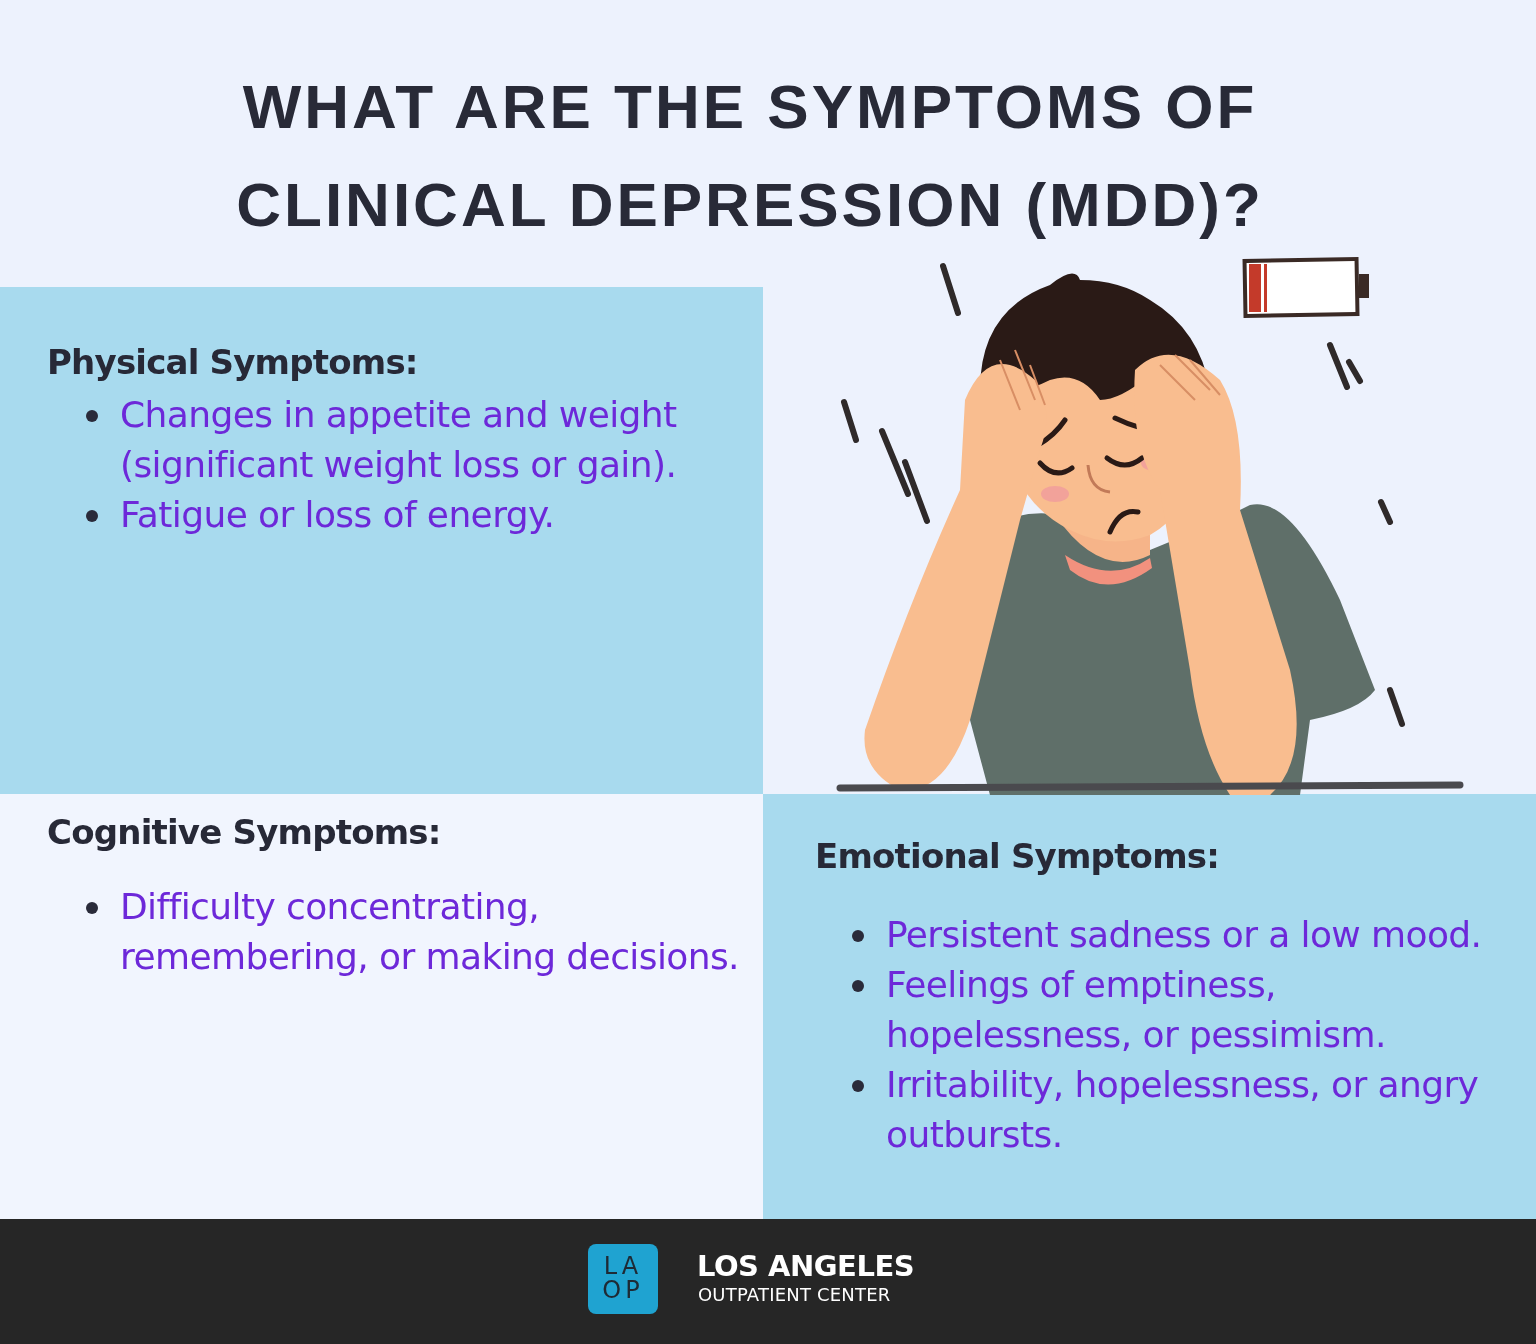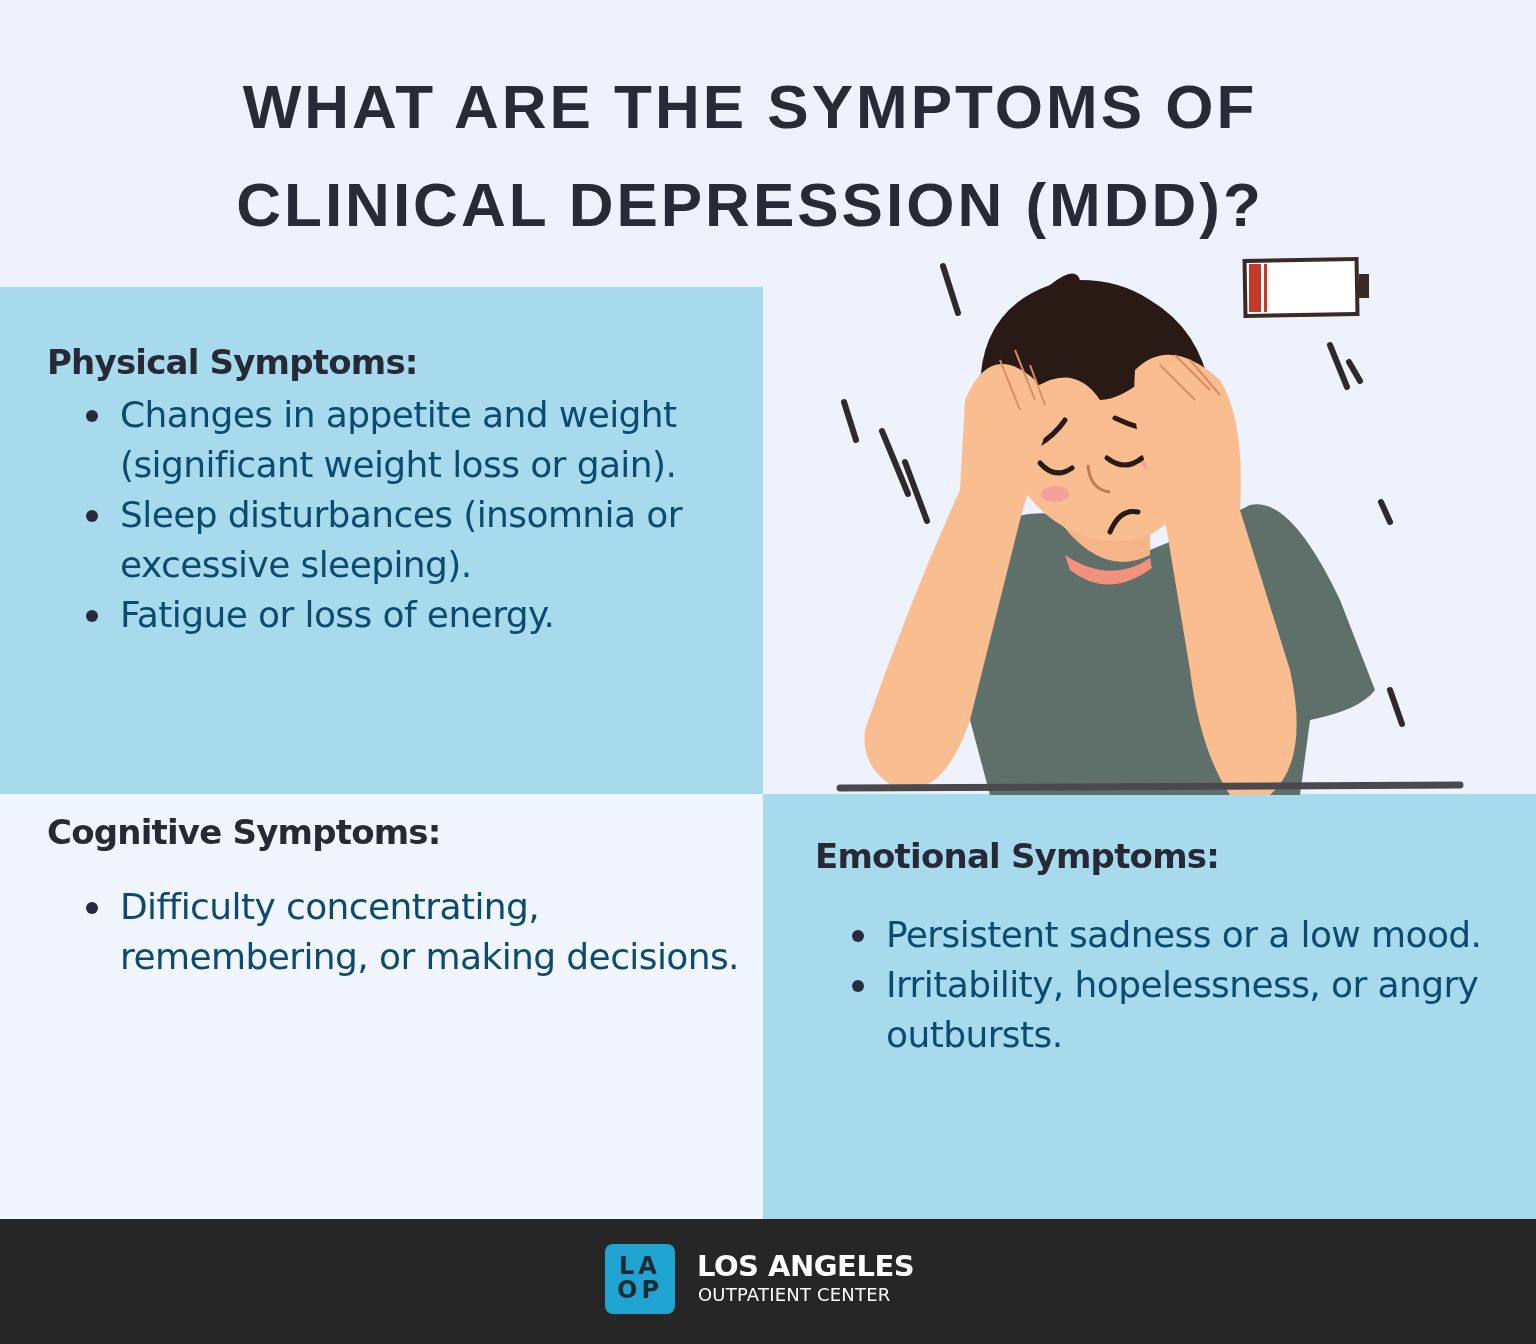--- a/index.html
+++ b/index.html
@@ -18,42 +18,42 @@
   .panel-cognitive { left: 0; top: 794px; width: 763px; height: 425px; background: #f1f5fe; }
   .panel-emotional { left: 763px; top: 794px; width: 773px; height: 425px; background: #a8daee; }
 
   .section-heading {
     position: absolute; font-family: "DejaVu Sans", sans-serif; font-weight: 700;
     font-size: 34px; letter-spacing: -0.8px; color: #272937;
   }
   ul.items { position: absolute; list-style: none; }
   ul.items li {
     position: relative; padding-left: 40px; font-size: 36px; line-height: 50px;
-    letter-spacing: -0.6px; color: #0c4a6e; font-family: "DejaVu Sans", sans-serif;
+    letter-spacing: -0.6px; color: #6d28d9; font-family: "DejaVu Sans", sans-serif;
   }
   ul.items li::before {
     content: ""; position: absolute; left: 6px; top: 20px; width: 12px; height: 12px;
     border-radius: 50%; background: #2a2b3a;
   }
 
   .physical-heading { left: 47px; top: 342px; }
   .physical-list { left: 80px; top: 390px; width: 640px; }
   .cognitive-heading { left: 47px; top: 812px; text-align: right; }
   .cognitive-list { left: 80px; top: 882px; width: 660px; }
   .emotional-heading { left: 815px; top: 836px; }
   .emotional-list { left: 846px; top: 882px; width: 680px; margin-top: 28px; }
 
   .illustration { position: absolute; left: 820px; top: 250px; width: 680px; height: 560px; }
 
   .footer {
     position: absolute; left: 0; top: 1219px; width: 1536px; height: 125px; background: #262626;
   }
   .logo-mark {
-    position: absolute; left: 605px; top: 25px; width: 70px; height: 70px; border-radius: 8px;
-    background: #1fa3d1; color: #1e2a35; font-family: "DejaVu Sans", sans-serif; font-weight: 700;
+    position: absolute; left: 588px; top: 25px; width: 70px; height: 70px; border-radius: 8px;
+    background: #1fa3d1; color: #1e2a35; font-family: "DejaVu Sans", sans-serif; font-weight: 400;
     font-size: 24px; line-height: 24px; text-align: center; padding-top: 10px; letter-spacing: 4px;
   }
   .logo-mark span { display: block; }
   .logo-name {
     position: absolute; left: 697px; top: 32px; color: #ffffff; font-family: "DejaVu Sans", sans-serif;
     font-weight: 700; font-size: 29px; letter-spacing: -0.5px; line-height: 30px;
   }
   .logo-sub {
     position: absolute; left: 698px; top: 66px; color: #ffffff; font-family: "DejaVu Sans", sans-serif;
     font-size: 18px; letter-spacing: 0.2px; line-height: 20px;
@@ -117,32 +117,32 @@
 
   <path d="M315 120 Q350 85 400 130 Q425 170 420 260 L470 420 Q490 510 450 545 L410 545 Q380 500 370 420 L340 240 Q310 200 315 120 Z" fill="#f9bd8f"></path>
   <path d="M340 115 L375 150 M355 105 L390 140 M370 110 L400 145" stroke="#d88e64" stroke-width="2"></path>
 
   <line x1="20" y1="538" x2="640" y2="535" stroke="#4a4a4e" stroke-width="7" stroke-linecap="round"></line>
 </svg>
 
 <div class="section-heading physical-heading">Physical Symptoms:</div>
 <ul class="items physical-list">
   <li>Changes in appetite and weight (significant weight loss or gain).</li>
-  <li>Sleep disturbances (insomnia or excessive sleeping).</li>
   <li>Fatigue or loss of energy.</li>
 </ul>
 
 <div class="section-heading cognitive-heading">Cognitive Symptoms:</div>
 <ul class="items cognitive-list">
   <li>Difficulty concentrating, remembering, or making decisions.</li>
 </ul>
 
 <div class="section-heading emotional-heading">Emotional Symptoms:</div>
 <ul class="items emotional-list">
   <li>Persistent sadness or a low mood.</li>
+  <li>Feelings of emptiness, hopelessness, or pessimism.</li>
   <li>Irritability, hopelessness, or angry outbursts.</li>
 </ul>
 
 <div class="footer">
   <div class="logo-mark">
     <span>LA</span>
     <span>OP</span>
   </div>
   <div class="logo-name">LOS ANGELES</div>
   <div class="logo-sub">OUTPATIENT CENTER</div>

